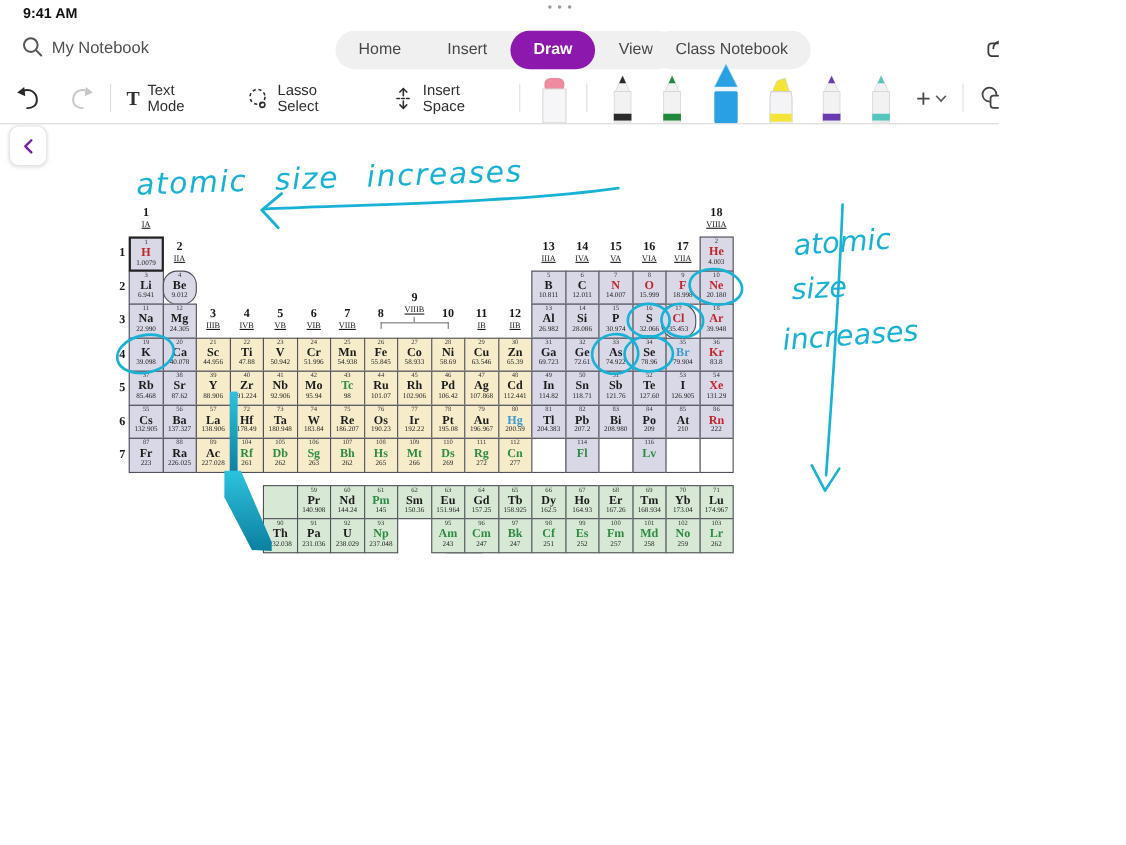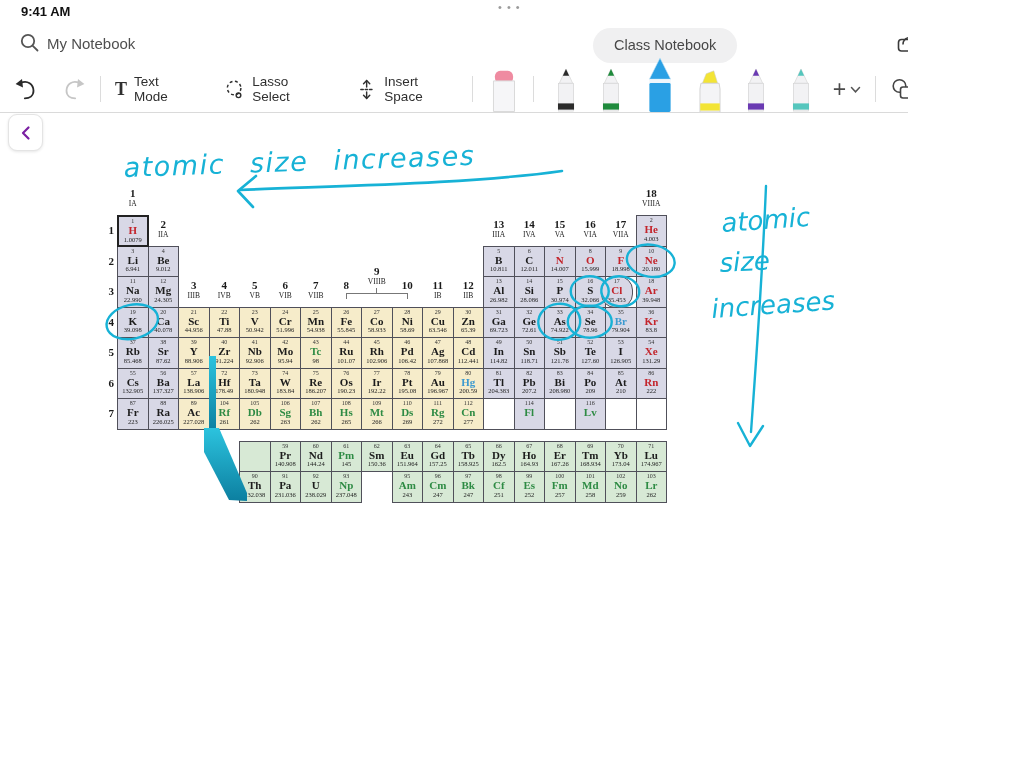--- a/index.html
+++ b/index.html
@@ -59,21 +59,21 @@
   .cell{position:absolute;width:31.5px;height:31.5px;box-sizing:border-box;border:1px solid #50505a;
         text-align:center;overflow:hidden;}
   .cell.hl{border-width:2px;border-color:#222;z-index:3;}
   .cell .num{font-size:6px;line-height:7px;padding-top:1px;color:#333;}
   .cell .sym{font-size:11px;line-height:10.5px;font-weight:700;}
   .cell .mass{font-size:6.5px;line-height:8px;color:#1d1d1d;}
   .bg-m{background:#d8d8e6;} .bg-t{background:#f6ecca;} .bg-g{background:#d7e9d5;} .bg-w{background:#fff;}
   .fg-k{color:#1c1c1c;} .fg-r{color:#c3242b;} .fg-b{color:#3c9ad0;} .fg-g{color:#2e8b44;}
   .ghead{position:absolute;width:31.5px;text-align:center;color:#1a1a1a;}
   .ghead .gn{font-size:11px;font-weight:700;line-height:12px;}
-  .ghead .gr{font-size:7.5px;line-height:9px;}
+  .ghead .gr{font-size:7.5px;line-height:9px;text-decoration:underline;}
   .plabel{position:absolute;left:-18px;width:15px;text-align:right;font-size:11px;font-weight:700;color:#1a1a1a;}
   #pt-title{position:absolute;left:122px;top:13px;width:222px;text-align:center;font-size:13.5px;color:#222;}
   #viii-bracket{position:absolute;left:229px;top:78px;width:60px;height:5px;
                 border-top:1px solid #777;border-left:1px solid #777;border-right:1px solid #777;}
   #viii-stem{position:absolute;left:259px;top:73px;width:1px;height:5px;background:#777;}
 
   
   #ink-overlay{position:absolute;left:0;top:0;width:1024px;height:768px;pointer-events:none;}
   .ink{stroke:var(--ink);fill:none;stroke-linecap:round;stroke-linejoin:round;}
   .ink-text{fill:var(--ink);font-family:"DejaVu Sans",sans-serif;font-style:italic;}
@@ -106,20 +106,26 @@
     </div>
   </div>
 
   <div id="navrow">
     <svg id="search" viewBox="0 0 24 24">
       <circle cx="10" cy="10" r="6.2" fill="none" stroke="#555" stroke-width="1.8"></circle>
       <line x1="14.8" y1="14.8" x2="19.5" y2="19.5" stroke="#555" stroke-width="1.8" stroke-linecap="round"></line>
     </svg>
     <span id="notebook-title">My Notebook</span>
 
+    <div class="capsule" id="capsule-main">
+      <span class="tab">Home</span>
+      <span class="tab">Insert</span>
+      <span class="tab active">Draw</span>
+      <span class="tab">View</span>
+    </div>
     <div class="capsule" id="capsule-cn">
       <span class="tab">Class Notebook</span>
     </div>
 
     <div id="nav-icons">
       <span class="nico">
         <svg width="24" height="24" viewBox="0 0 24 24">
           <rect x="3.5" y="8.5" width="15.5" height="11.5" rx="3" fill="none" stroke="#3a3a3a" stroke-width="1.6"></rect>
           <path d="M8 13.5 C8 8.5 12 6.2 17.5 6.2" fill="none" stroke="#3a3a3a" stroke-width="1.6"></path>
           <polygon points="16.2,2.6 22,6.2 16.2,9.8" fill="#3a3a3a"></polygon>
@@ -283,21 +289,21 @@
       <div class="cell bg-m fg-r" style="left: 518.5px; top: 0px;">
         <div class="num">2</div>
         <div class="sym">He</div>
         <div class="mass">4.003</div>
       </div>
       <div class="cell bg-m fg-k" style="left: 0px; top: 30.5px;">
         <div class="num">3</div>
         <div class="sym">Li</div>
         <div class="mass">6.941</div>
       </div>
-      <div class="cell bg-m fg-k" style="left: 30.5px; top: 30.5px;">
+      <div class="cell bg-m fg-k" style="left: 30.5px; top: 30.5px; border-radius: 13px;">
         <div class="num">4</div>
         <div class="sym">Be</div>
         <div class="mass">9.012</div>
       </div>
       <div class="cell bg-m fg-k" style="left: 366px; top: 30.5px;">
         <div class="num">5</div>
         <div class="sym">B</div>
         <div class="mass">10.811</div>
       </div>
       <div class="cell bg-m fg-k" style="left: 396.5px; top: 30.5px;">

